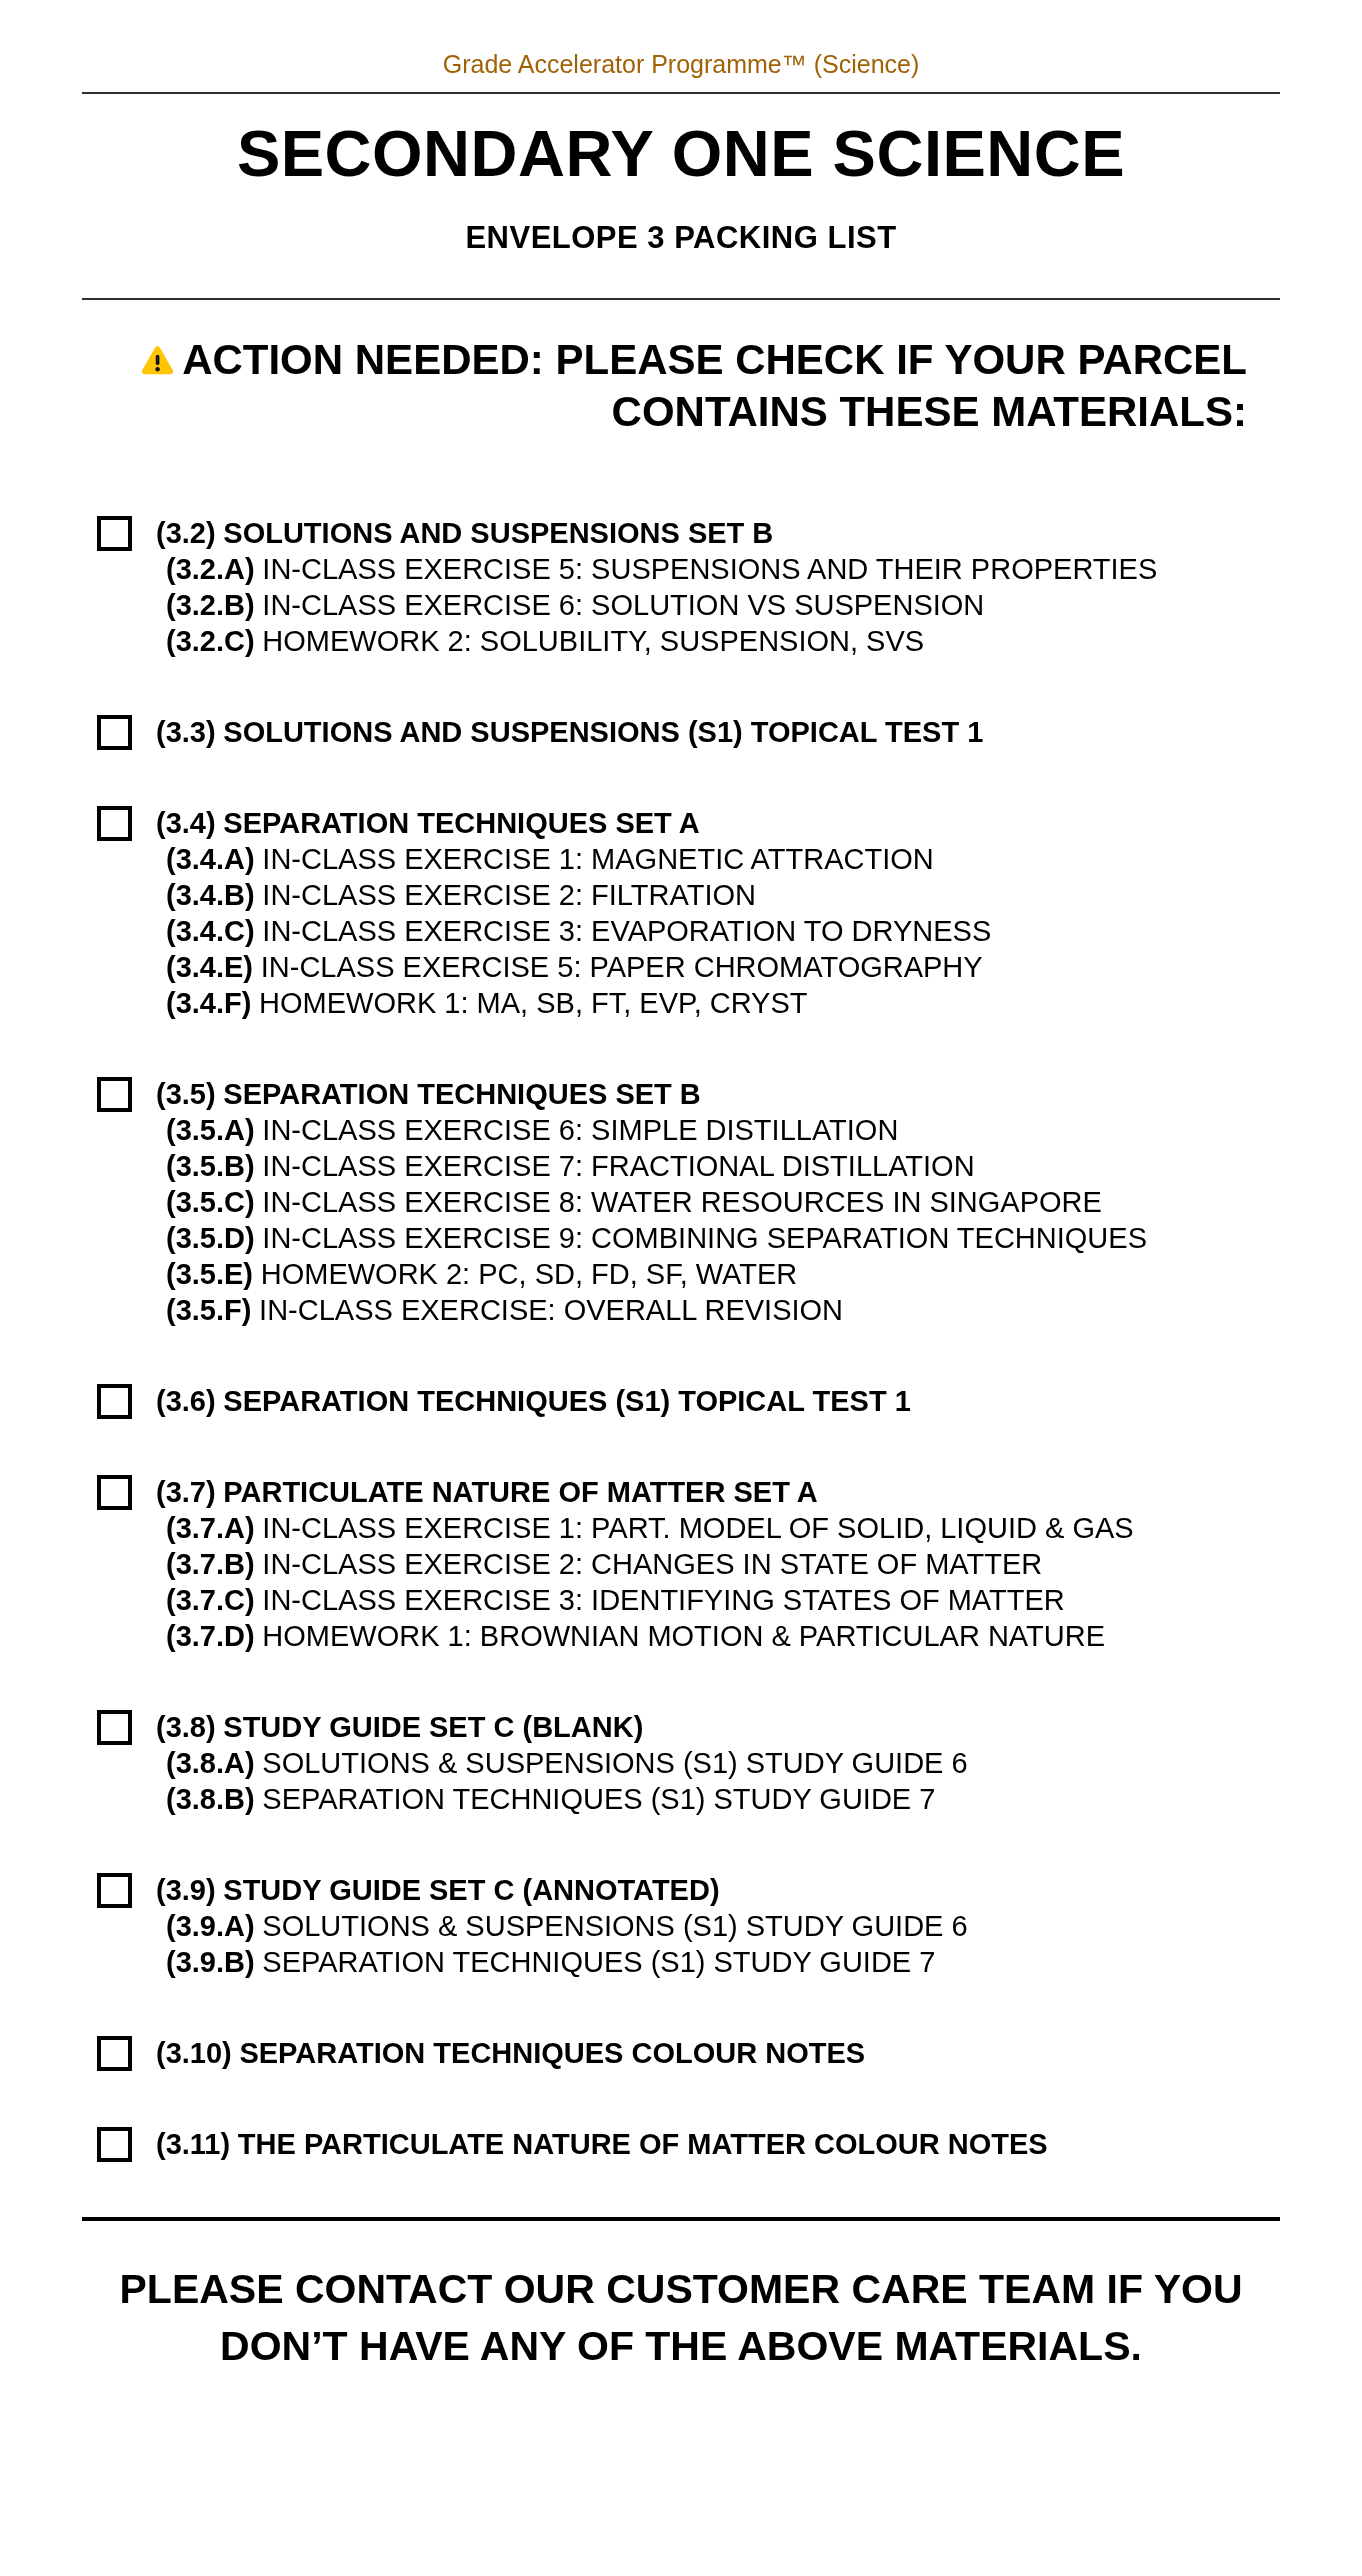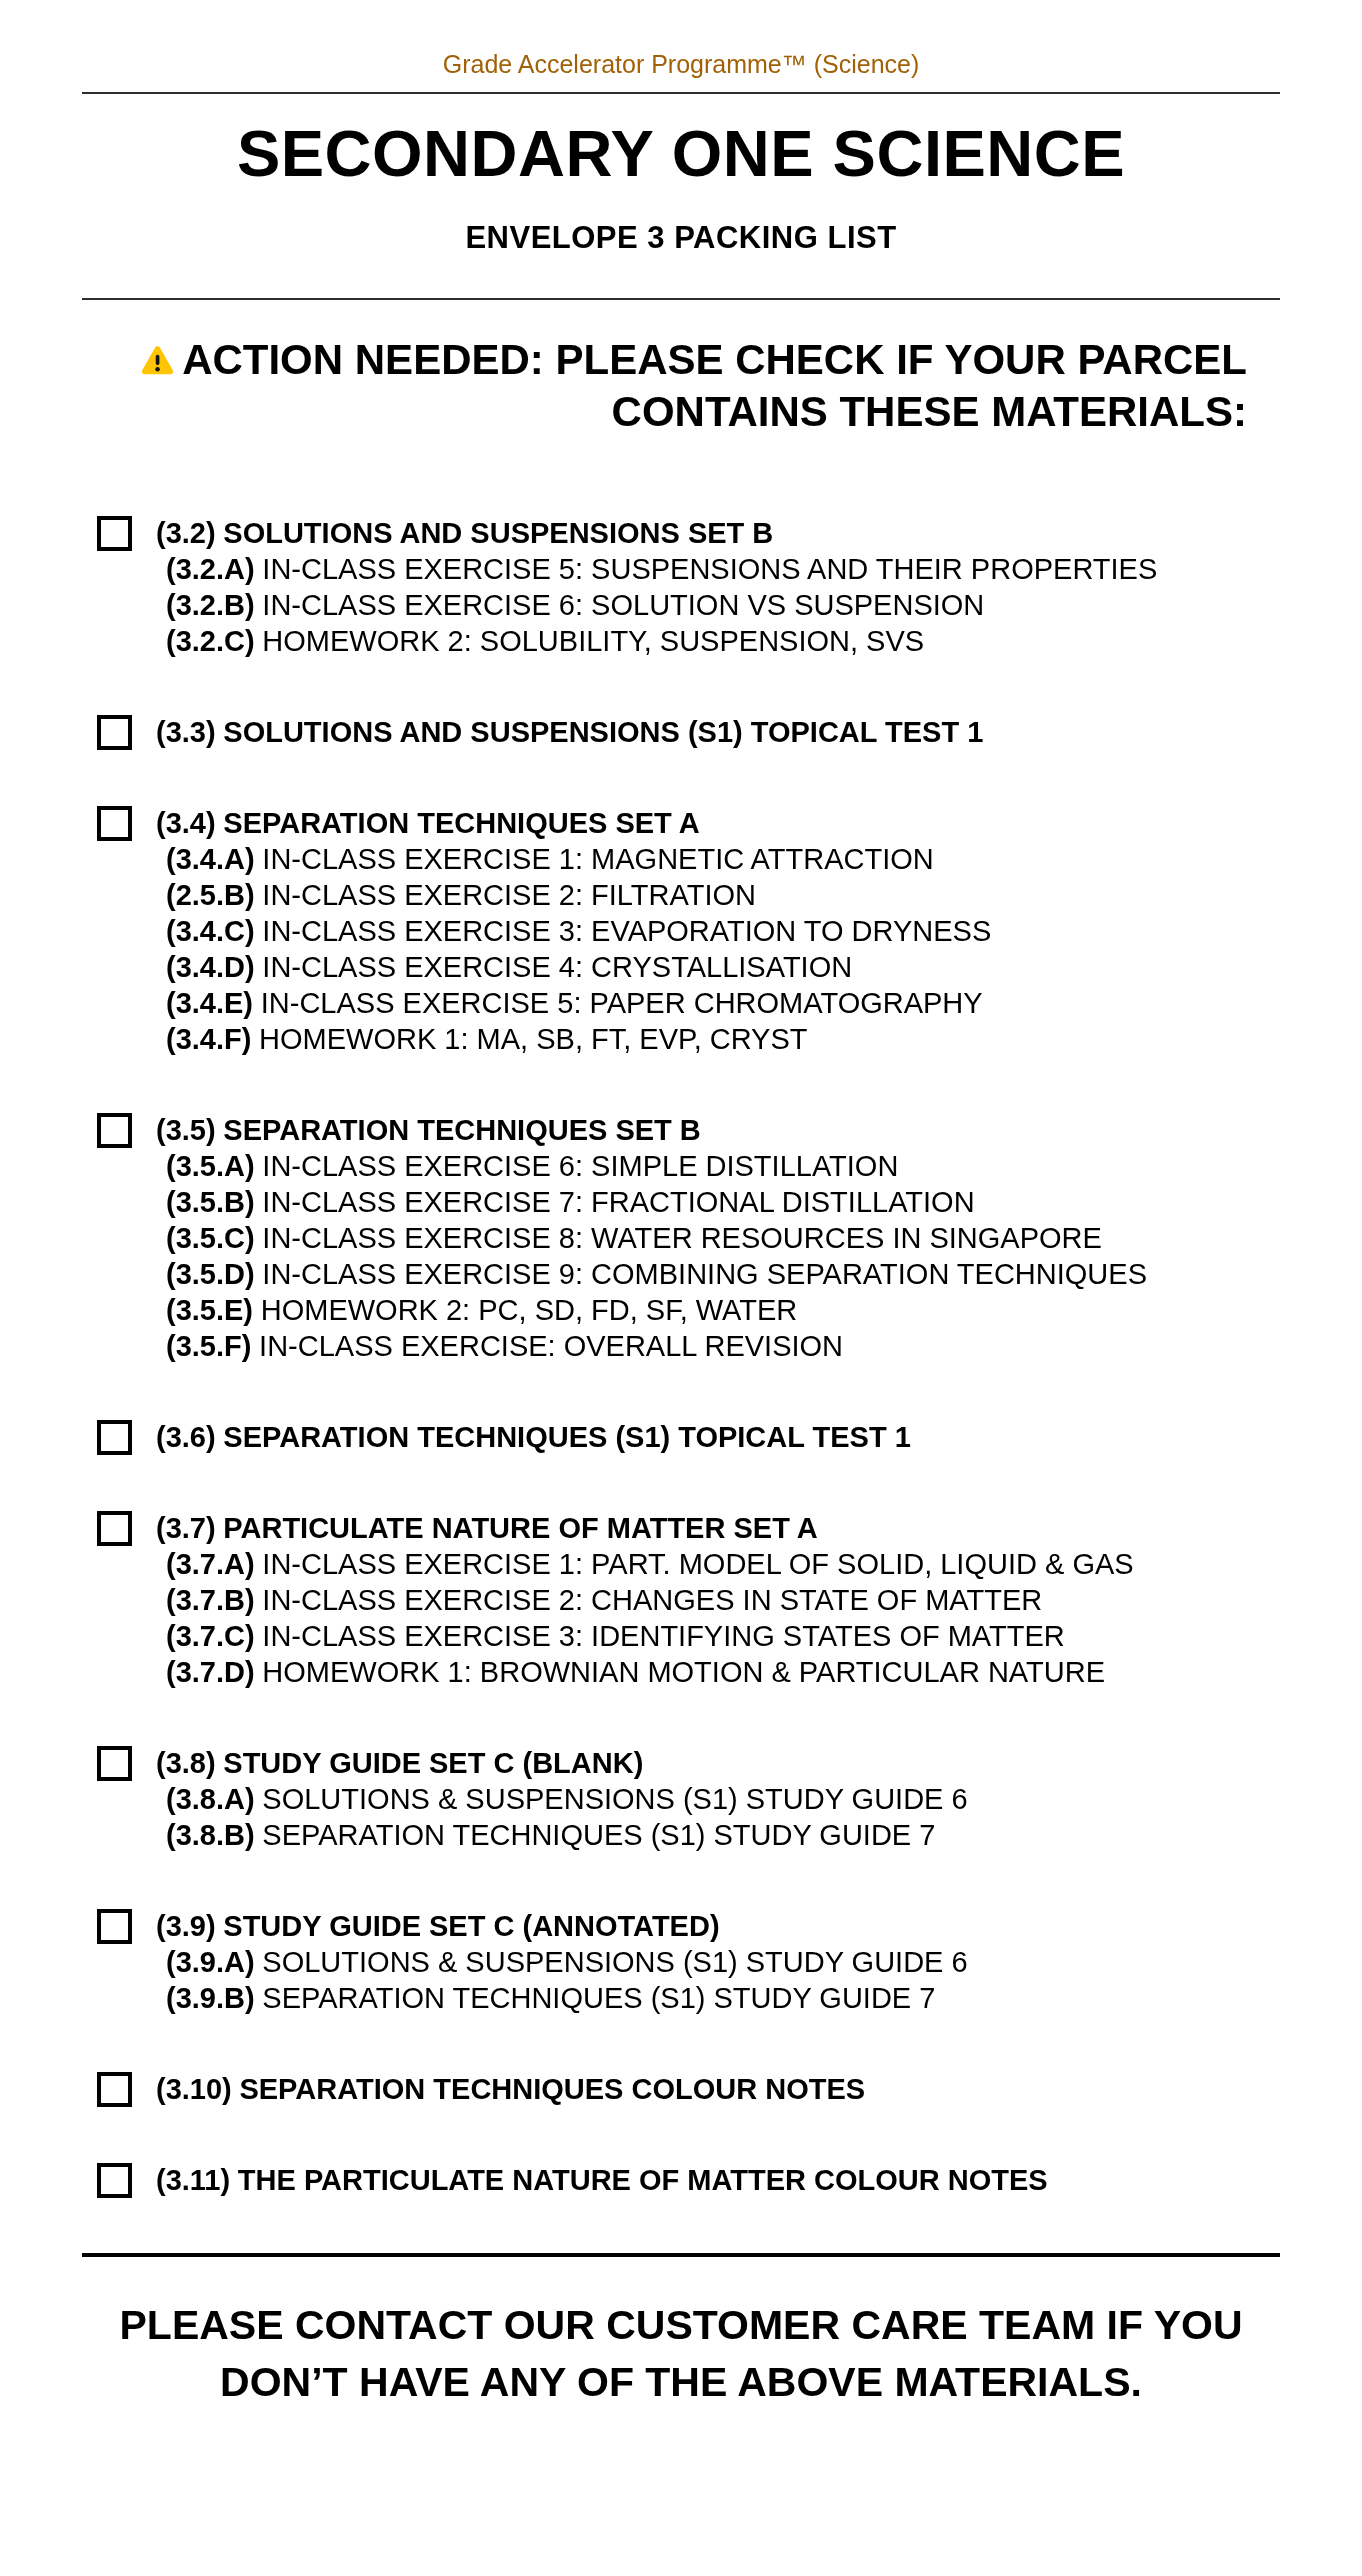--- a/index.html
+++ b/index.html
@@ -147,23 +147,22 @@
           <span class="checkbox" role="checkbox" aria-checked="false"></span>
           <span class="item-title"><span class="code">(3.3)</span><span>SOLUTIONS AND SUSPENSIONS (S1) TOPICAL TEST 1</span></span>
         </div>
       </section>
       <section class="section">
         <div class="item-row">
           <span class="checkbox" role="checkbox" aria-checked="false"></span>
           <span class="item-title"><span class="code">(3.4)</span><span>SEPARATION TECHNIQUES SET A</span></span>
         </div>
         <div class="sub-row"><span class="sub-code">(3.4.A)</span><span class="sub-text">IN-CLASS EXERCISE 1: MAGNETIC ATTRACTION</span></div>
-        <div class="sub-row"><span class="sub-code">(2.5.B)</span><span class="sub-text">IN-CLASS EXERCISE 2: FILTRATION</span></div>
+        <div class="sub-row"><span class="sub-code">(3.4.B)</span><span class="sub-text">IN-CLASS EXERCISE 2: FILTRATION</span></div>
         <div class="sub-row"><span class="sub-code">(3.4.C)</span><span class="sub-text">IN-CLASS EXERCISE 3: EVAPORATION TO DRYNESS</span></div>
-        <div class="sub-row"><span class="sub-code">(3.4.D)</span><span class="sub-text">IN-CLASS EXERCISE 4: CRYSTALLISATION</span></div>
         <div class="sub-row"><span class="sub-code">(3.4.E)</span><span class="sub-text">IN-CLASS EXERCISE 5: PAPER CHROMATOGRAPHY</span></div>
         <div class="sub-row"><span class="sub-code">(3.4.F)</span><span class="sub-text">HOMEWORK 1: MA, SB, FT, EVP, CRYST</span></div>
       </section>
       <section class="section">
         <div class="item-row">
           <span class="checkbox" role="checkbox" aria-checked="false"></span>
           <span class="item-title"><span class="code">(3.5)</span><span>SEPARATION TECHNIQUES SET B</span></span>
         </div>
         <div class="sub-row"><span class="sub-code">(3.5.A)</span><span class="sub-text">IN-CLASS EXERCISE 6: SIMPLE DISTILLATION</span></div>
         <div class="sub-row"><span class="sub-code">(3.5.B)</span><span class="sub-text">IN-CLASS EXERCISE 7: FRACTIONAL DISTILLATION</span></div>

